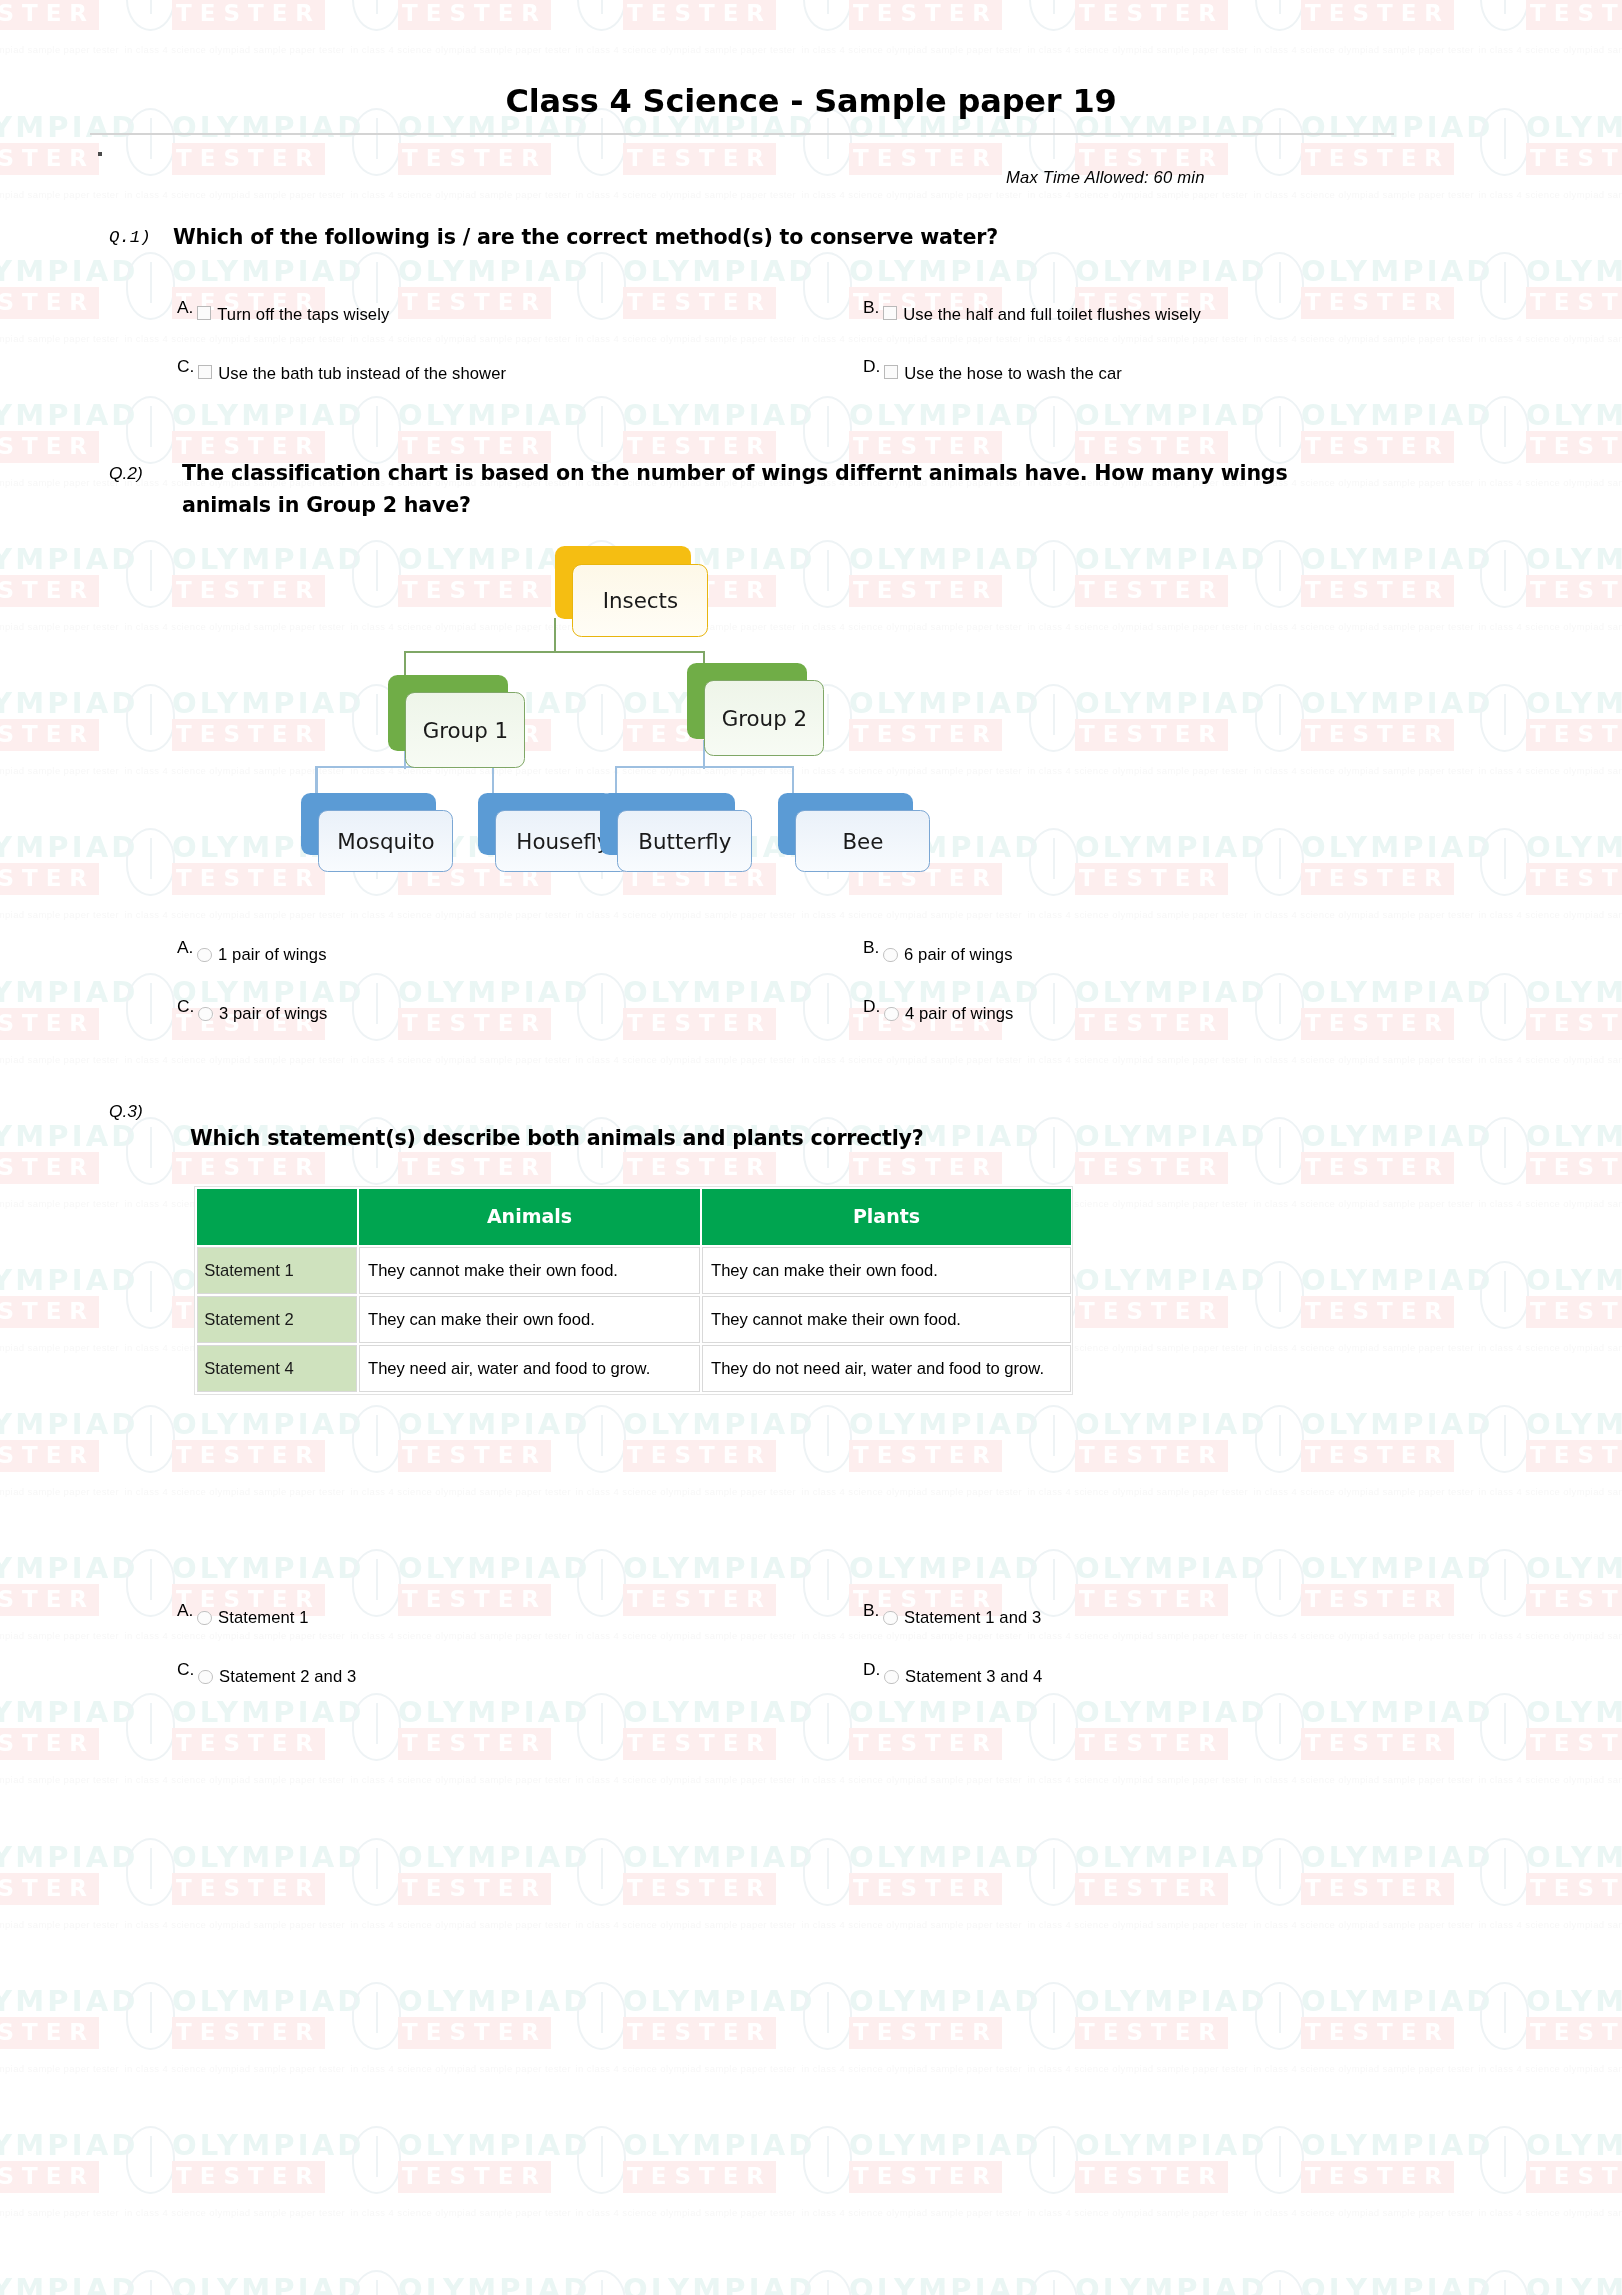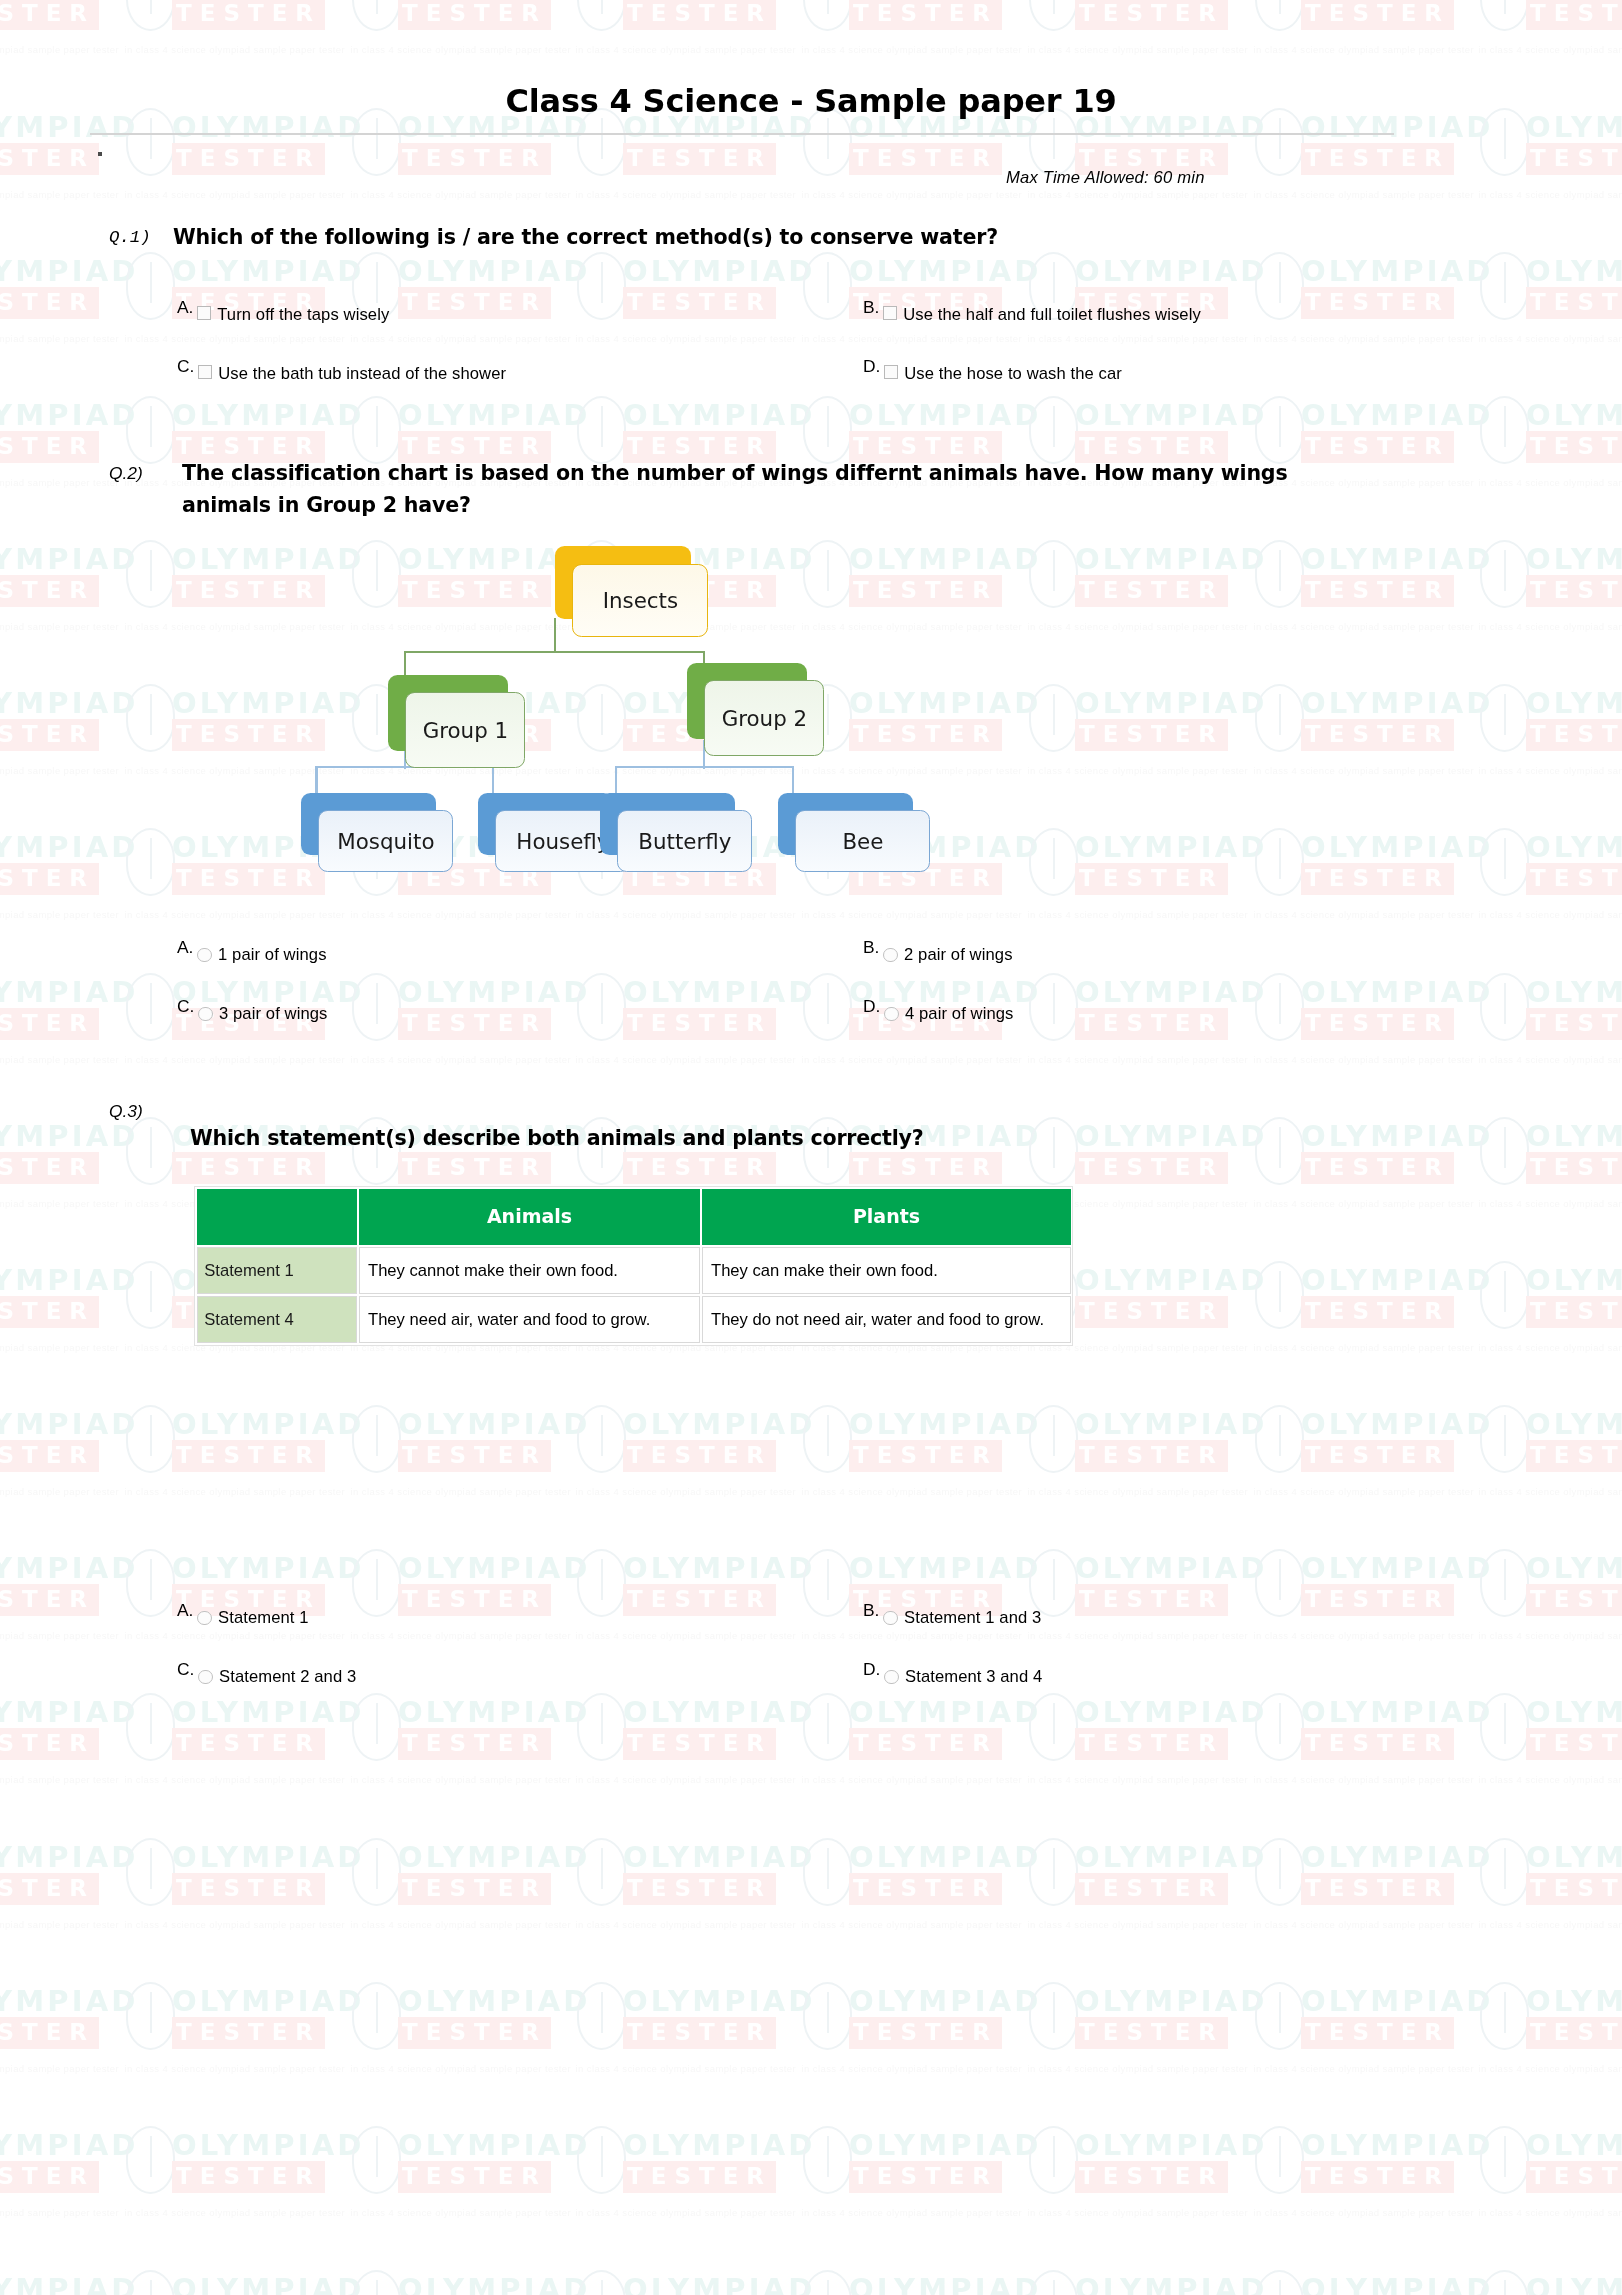--- a/index.html
+++ b/index.html
@@ -1174,21 +1174,21 @@
       </div>
 
       <div class="opt" style="left:177px; top:939px;">
         <span class="opt-letter">A.</span>
         <span class="opt-radio"></span>
         <span class="opt-label">1 pair of wings</span>
       </div>
       <div class="opt" style="left:863px; top:939px;">
         <span class="opt-letter">B.</span>
         <span class="opt-radio"></span>
-        <span class="opt-label">2 pair of wings</span>
+        <span class="opt-label">6 pair of wings</span>
       </div>
       <div class="opt" style="left:177px; top:998px;">
         <span class="opt-letter">C.</span>
         <span class="opt-radio"></span>
         <span class="opt-label">3 pair of wings</span>
       </div>
       <div class="opt" style="left:863px; top:998px;">
         <span class="opt-letter">D.</span>
         <span class="opt-radio"></span>
         <span class="opt-label">4 pair of wings</span>
@@ -1213,20 +1213,25 @@
               <th>Plants</th>
             </tr>
           </thead>
           <tbody>
             <tr>
               <td class="stmt">Statement 1</td>
               <td class="cell">They cannot make their own food.</td>
               <td class="cell">They can make their own food.</td>
             </tr>
             <tr>
+              <td class="stmt">Statement 2</td>
+              <td class="cell">They can make their own food.</td>
+              <td class="cell">They cannot make their own food.</td>
+            </tr>
+            <tr>
               <td class="stmt">Statement 4</td>
               <td class="cell">They need air, water and food to grow.</td>
               <td class="cell">They do not need air, water and food to grow.</td>
             </tr>
           </tbody>
         </table>
       </div>
 
       <div class="opt" style="left:177px; top:1602px;">
         <span class="opt-letter">A.</span>

